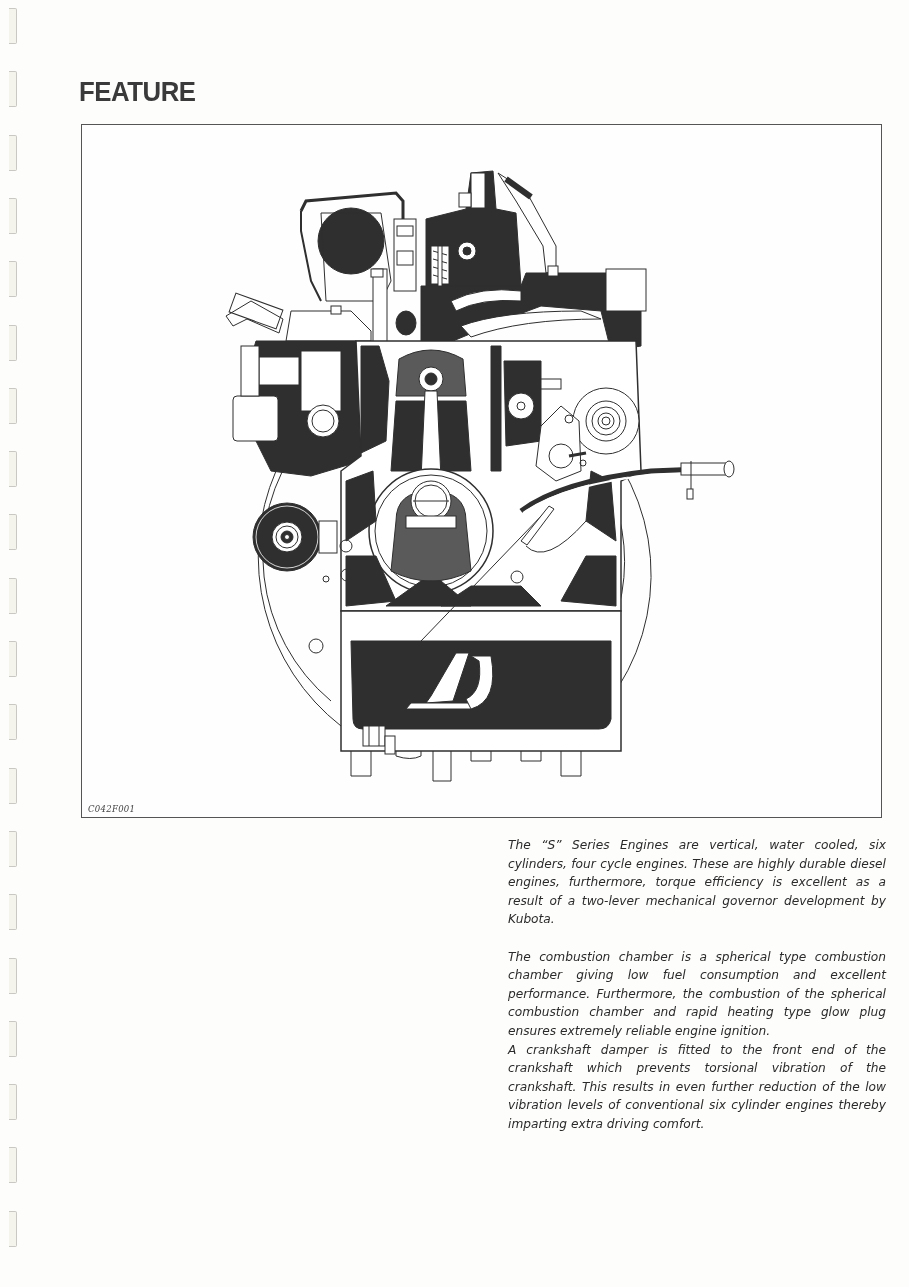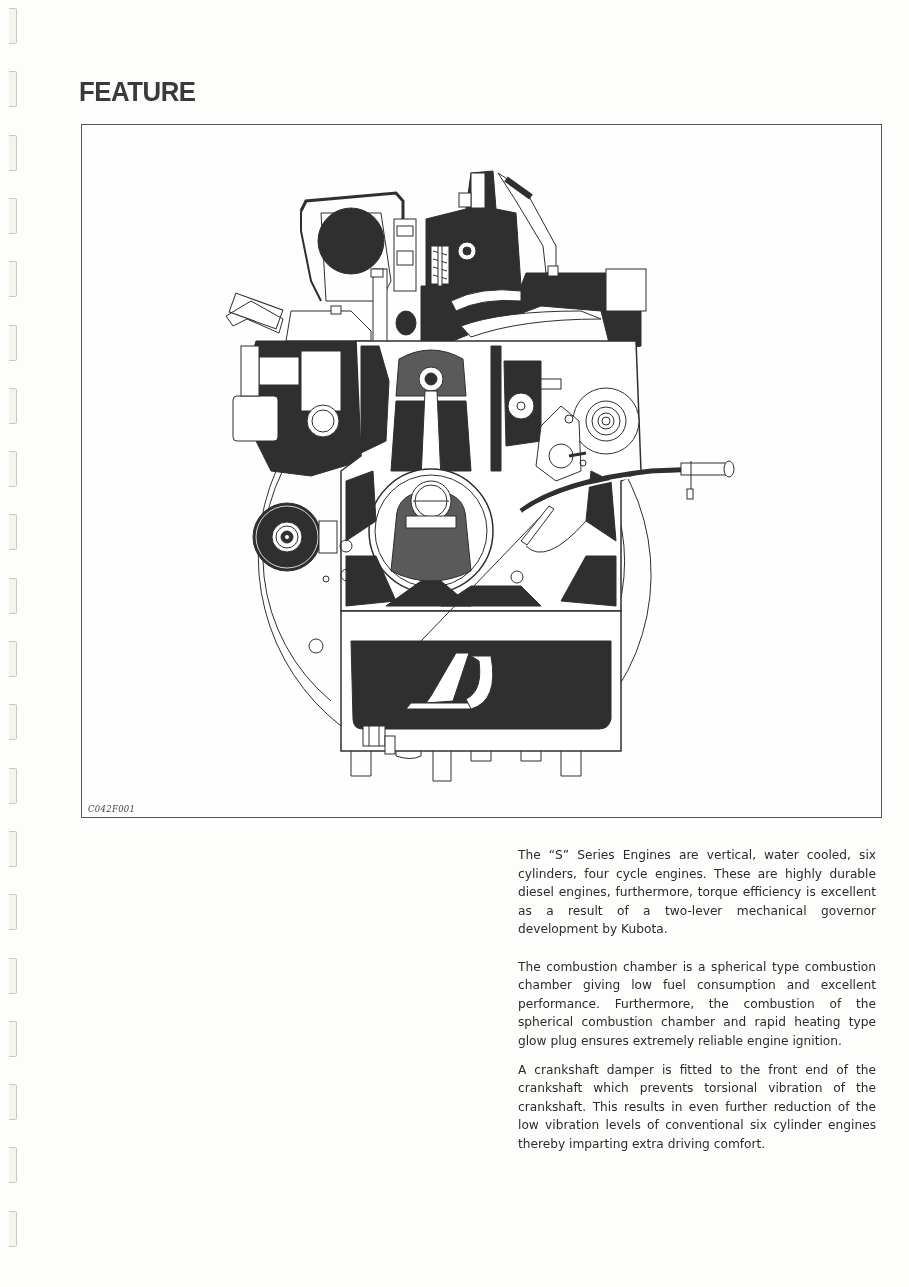--- a/index.html
+++ b/index.html
@@ -28,21 +28,21 @@
     position: absolute; left: 6px; bottom: 3px;
     font-family: "DejaVu Serif", serif; font-style: italic; font-size: 8.5px; color: #444;
     letter-spacing: 0.3px;
   }
   .engine-svg { position: absolute; left: 0; top: 0; }
   .body-text {
     position: absolute; left: 508px; top: 836px; width: 378px;
     font-family: "DejaVu Sans", sans-serif; font-size: 12.2px; line-height: 18.6px;
     color: #2b2b2b; text-align: justify;
   }
-  .body-text p { margin: 10px; }
+  .body-text p { margin: 0; font-style: italic; }
   .body-text p.gap { margin-top: 18.6px; }
 </style>
 </head>
 <body>
 
 <div id="binder">
     <div class="binder-mark" style="top: 8px;"></div>
     <div class="binder-mark" style="top: 71.3px;"></div>
     <div class="binder-mark" style="top: 134.6px;"></div>
     <div class="binder-mark" style="top: 197.9px;"></div>

